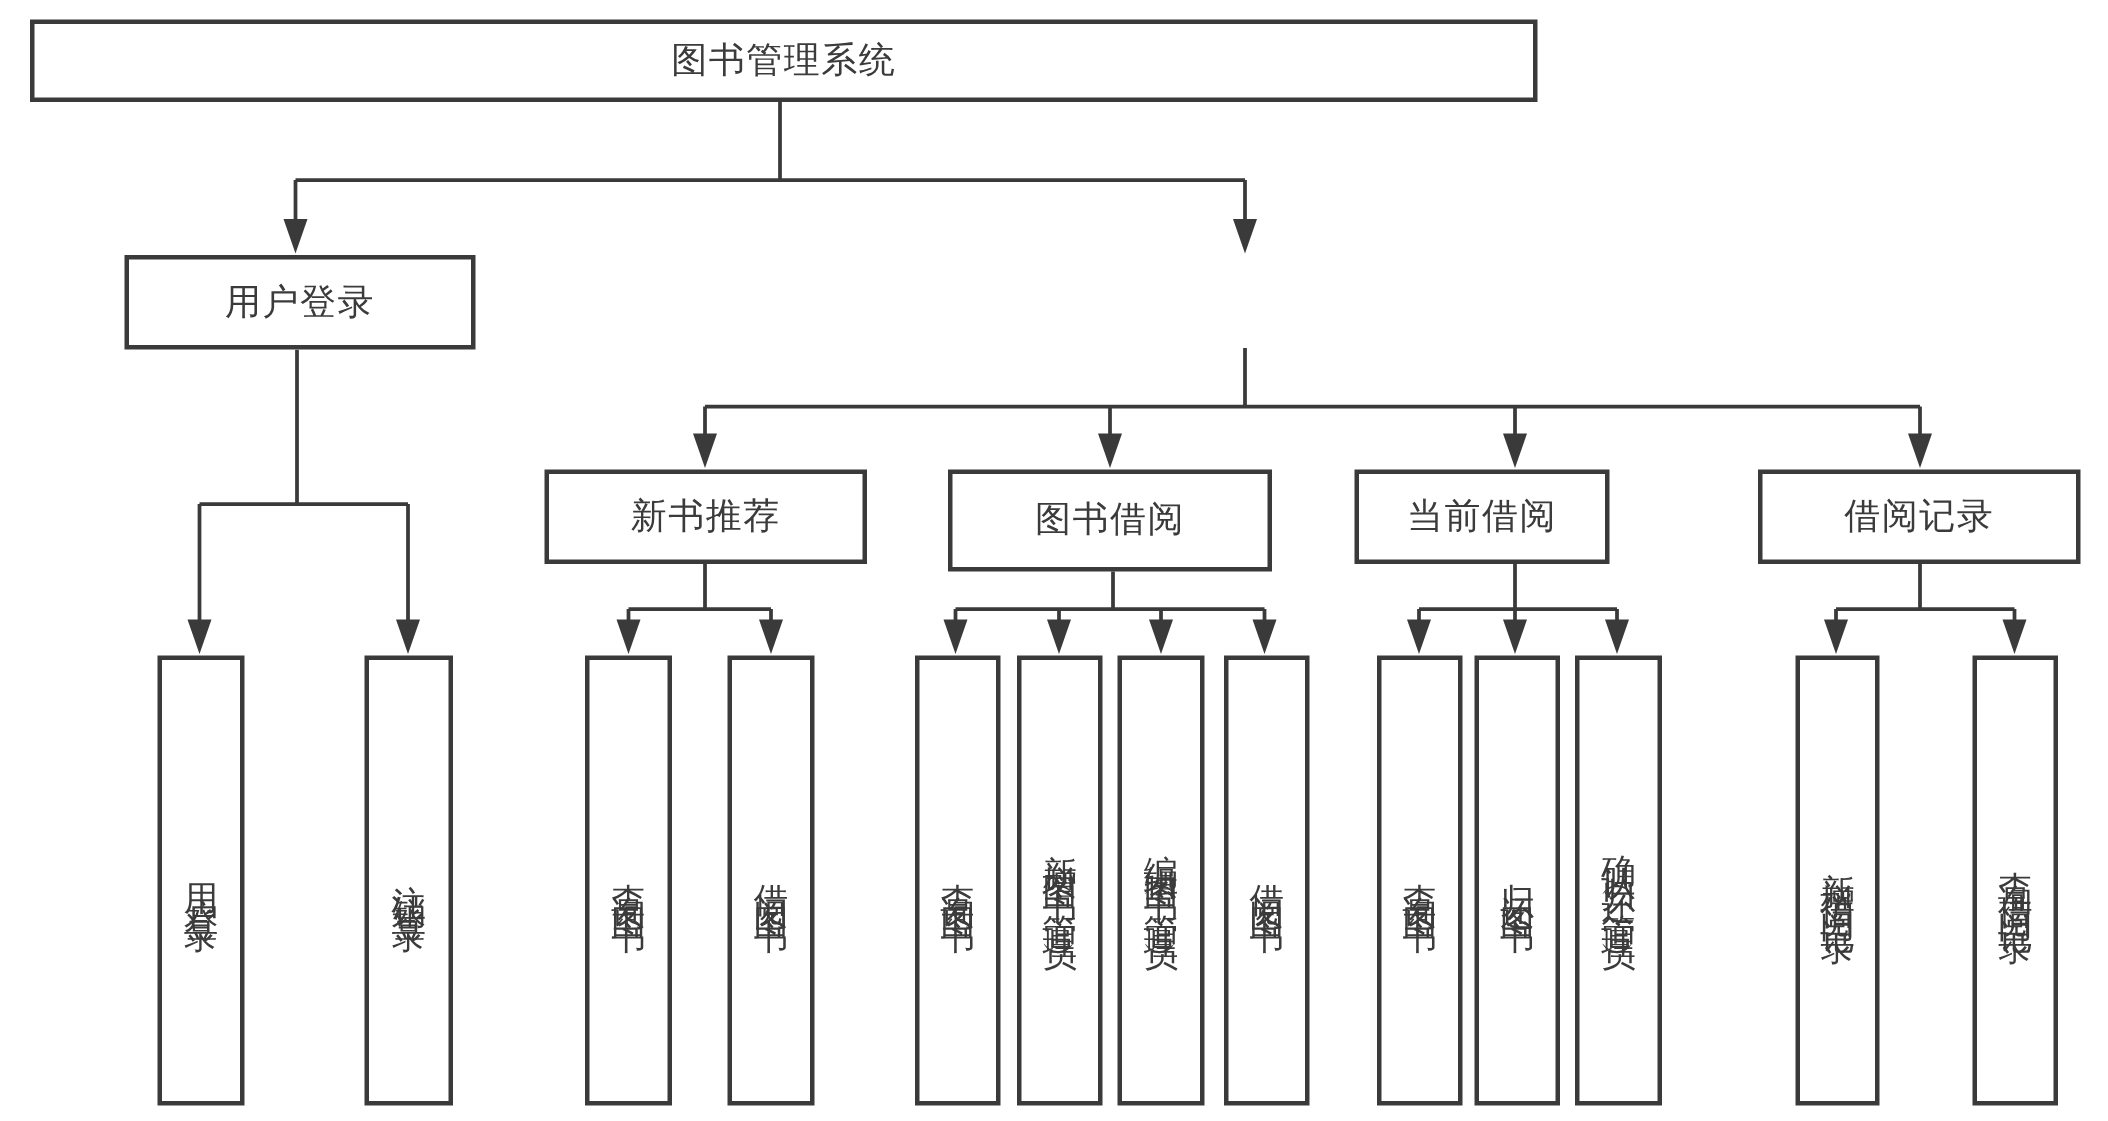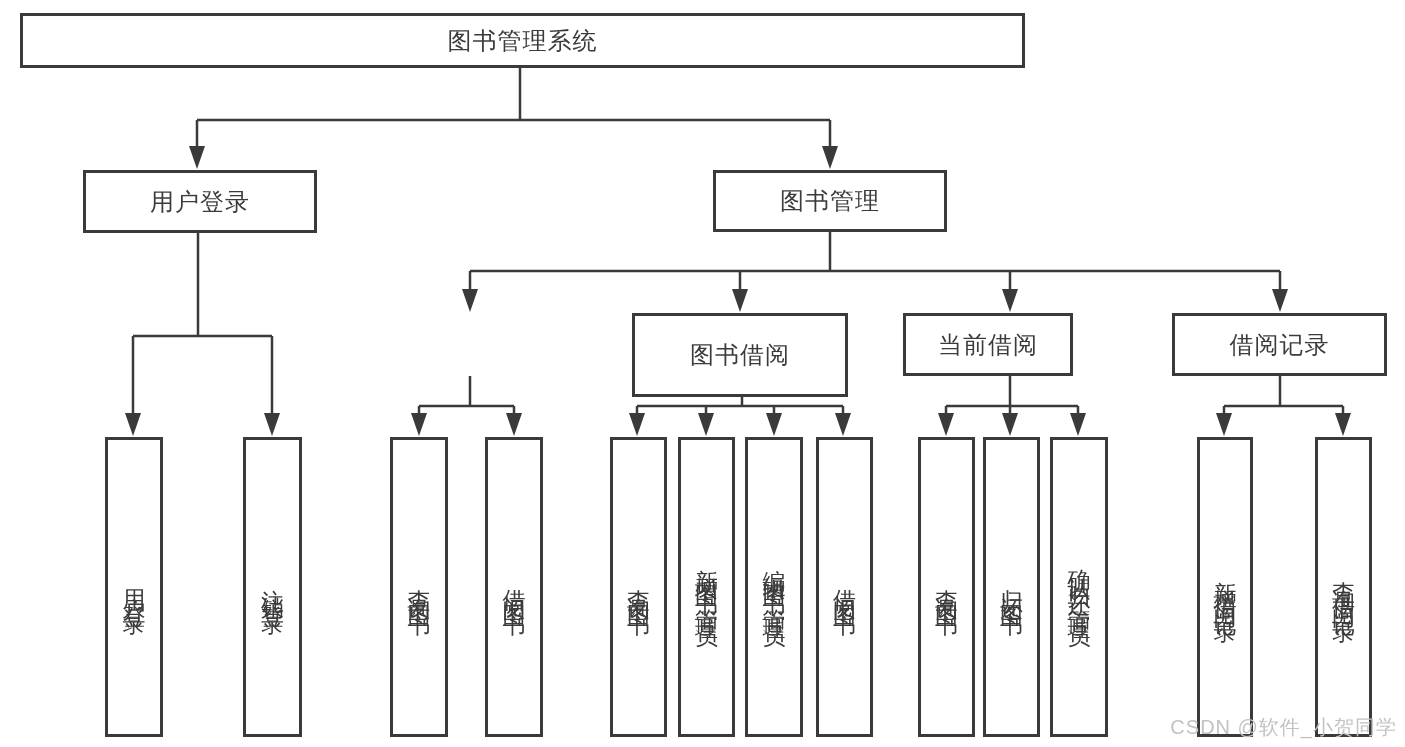--- a/index.html
+++ b/index.html
@@ -111,25 +111,25 @@
       <polygon points="1335,413 1351,413 1343,436" fill="#3a3a3a" stroke="none"></polygon>
   </svg>
 
   <div class="node h" style="left:20px;top:13px;width:1005px;height:55px;">
     <span>图书管理系统</span>
   </div>
 
   <div class="node h" style="left:83px;top:170px;width:234px;height:63px;">
     <span>用户登录</span>
   </div>
-  <div class="node h" style="left:713px;top:170px;width:234px;height:62px;">
-    <span>图书管理</span>
+
+  <div class="node h" style="left:363px;top:313px;width:215px;height:63px;">
+    <span>新书推荐</span>
   </div>
-
-  <div class="node h" style="left:632px;top:313px;width:216px;height:84px;">
+  <div class="node h" style="left:632px;top:313px;width:216px;height:68px;">
     <span>图书借阅</span>
   </div>
   <div class="node h" style="left:903px;top:313px;width:170px;height:63px;">
     <span>当前借阅</span>
   </div>
   <div class="node h" style="left:1172px;top:313px;width:215px;height:63px;">
     <span>借阅记录</span>
   </div>
 
   <div class="node v" style="left:105px;top:437px;width:58px;height:300px;">
@@ -169,15 +169,14 @@
     <span>确认归还（管理员）</span>
   </div>
 
   <div class="node v" style="left:1197px;top:437px;width:56px;height:300px;">
     <span>新增借阅记录</span>
   </div>
   <div class="node v" style="left:1315px;top:437px;width:57px;height:300px;">
     <span>查询借阅记录</span>
   </div>
 
-  <div id="watermark">CSDN @软件_小贺同学</div>
 
 </div>
 
 </body></html>

